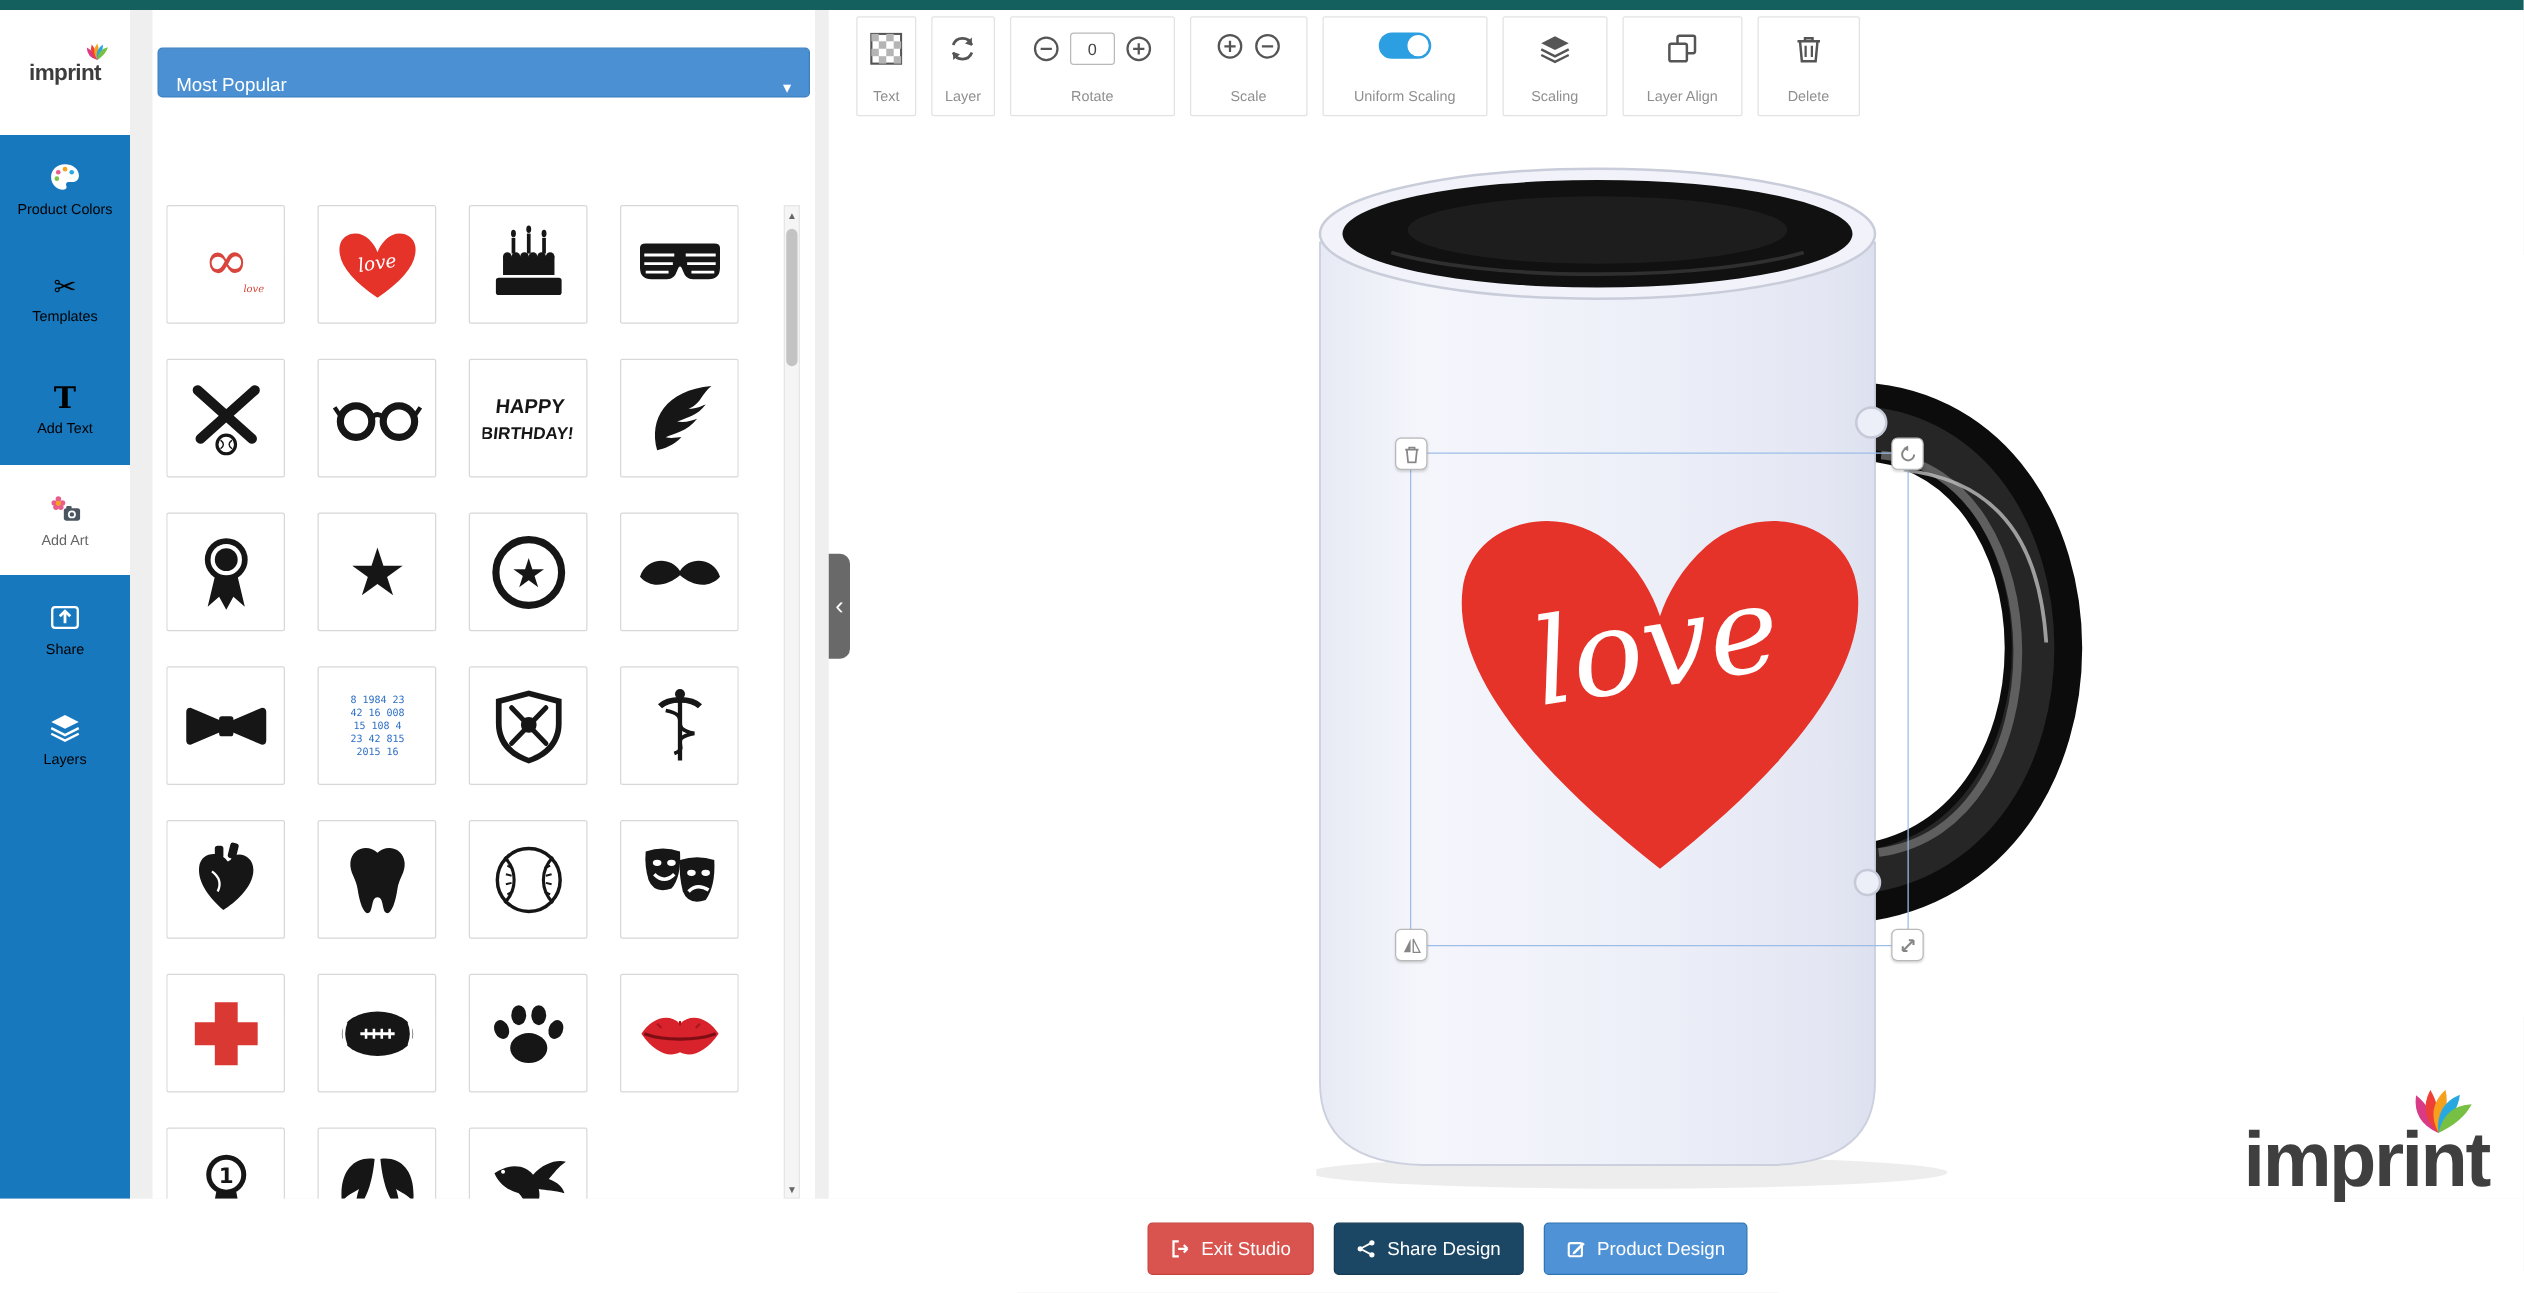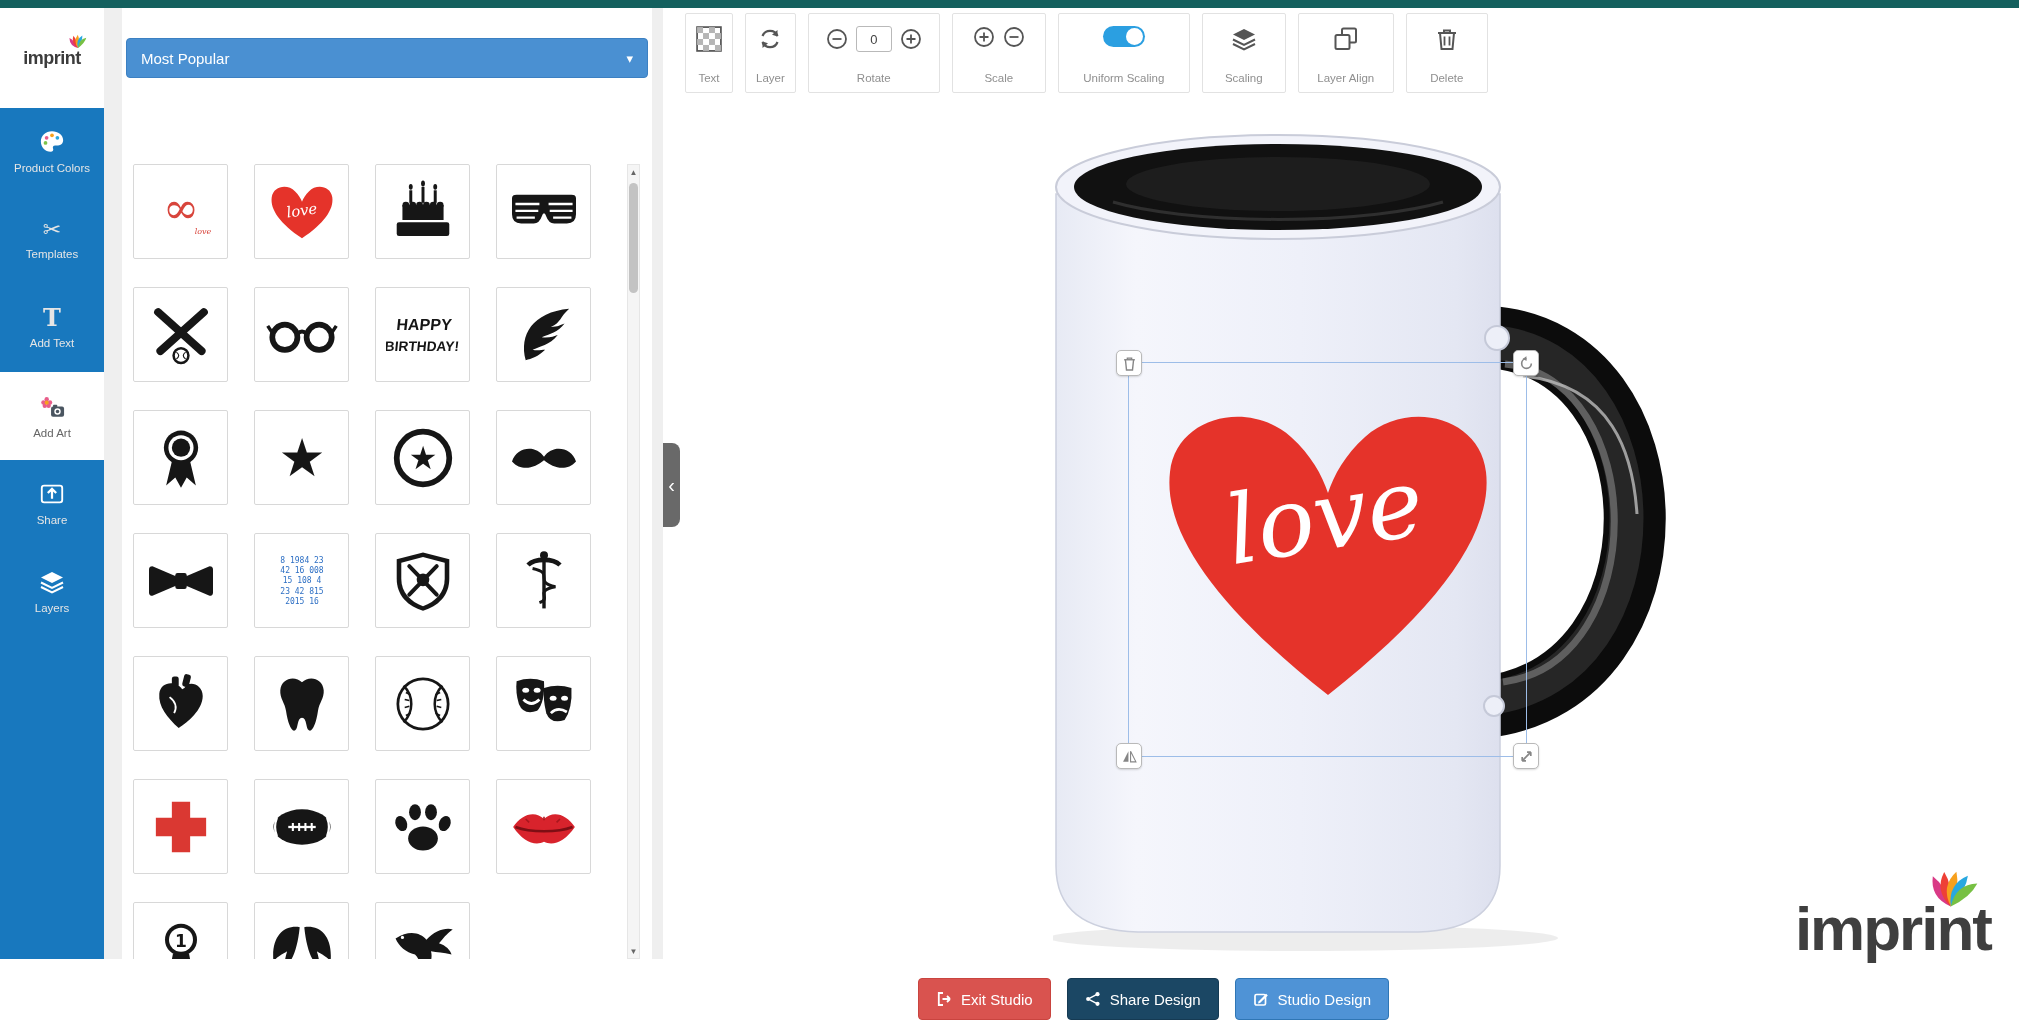--- a/index.html
+++ b/index.html
@@ -8,29 +8,29 @@
   .abs{position:absolute}
 
   
   .topbar{left:0;top:0;width:2019px;height:8px;background:#14605e}
 
   
   .sidebar{left:0;top:8px;width:104px;height:951px;background:#1878be}
   .logo-box{height:100px;background:#fff;display:flex;align-items:center;justify-content:center;position:relative}
   .logo-word{font-size:18px;font-weight:bold;color:#3c3c3c;letter-spacing:-.5px}
   .logo-swirl{position:absolute;top:24px;right:16px;width:20px;height:18px}
-  .side-item{height:88px;display:flex;flex-direction:column;align-items:center;justify-content:center;gap:7px;color:#e5e5e5;cursor:pointer}
+  .side-item{height:88px;display:flex;flex-direction:column;align-items:center;justify-content:center;gap:7px;color:#000000;cursor:pointer}
   .side-item .lbl{font-size:11.5px;text-align:center;line-height:1.1}
   .side-item.active{background:#fff;color:#666}
   .side-glyph{font-size:22px;line-height:1}
   .serifT{font-family:"DejaVu Serif",serif;font-size:24px;font-weight:bold;line-height:1}
 
   
   .art-panel{left:122px;top:8px;width:530px;height:951px;background:#fff}
-  .sortdrop{position:absolute;left:4px;top:30px;width:522px;height:40px;background:#4a90d2;border:1px solid #3c80c2;border-radius:4px;color:#fff;font-size:15px;display:flex;align-items:center;padding:0 14px;cursor:pointer}
+  .sortdrop{position:absolute;left:4px;top:30px;width:522px;height:40px;background:#4a90d2;border:1px solid #3c80c2;border-radius:4px;color:#fff;font-size:15px;display:flex;align-items:flex-end;padding:0 14px;cursor:pointer}
   .sortdrop .caret{margin-left:auto;font-size:13px}
   .search-row{position:absolute;left:4px;top:92px;width:522px;height:40px;display:flex}
   .search-input{flex:1;border:1px solid #ccc;border-right:none;border-radius:4px 0 0 4px;padding:0 12px;font-size:14px;color:#555;outline:none;font-family:"Liberation Sans",sans-serif}
   .search-btn{width:46px;background:#2e7bbf;border:1px solid #2a6faa;display:flex;align-items:center;justify-content:center;cursor:pointer}
   .clear-btn{width:46px;background:#d9534f;border:1px solid #c9443f;border-radius:0 4px 4px 0;display:flex;align-items:center;justify-content:center;color:#fff;font-size:15px;cursor:pointer}
   .art-grid{position:absolute;left:11px;top:156px;width:458px;height:795px;display:grid;grid-template-columns:repeat(4,95px);grid-auto-rows:95px;column-gap:26px;row-gap:28px;overflow:hidden}
   .tile{background:#fff;border:1px solid #d8d8d8;border-radius:2px;display:flex;align-items:center;justify-content:center;cursor:pointer}
   .tile svg{width:74px;height:64px}
   .vscroll{position:absolute;left:505px;top:156px;width:13px;height:795px;background:#f5f5f5;border:1px solid #e6e6e6}
   .varrow{position:absolute;left:0;width:11px;height:14px;font-size:8px;color:#666;display:flex;align-items:center;justify-content:center;cursor:pointer}
@@ -557,21 +557,21 @@
           <circle cx="12.5" cy="12.8" r="2.1" fill="#fff"></circle>
         <path d="M4.8 7.2 L11 3.9 M4.8 8.8 L11 12.1" stroke="#fff" stroke-width="1.5"></path>
       </svg>
       <span>Share Design</span>
     </div>
     <div class="btn btn-finish">
       <svg width="16" height="16" viewBox="0 0 16 16">
         <rect x="2" y="3.5" width="10.5" height="10.5" rx="1.5" fill="none" stroke="#fff" stroke-width="1.7"></rect>
         <path d="M5.5 10.5 L13.2 2.8 L14.8 4.4 L7 12 L5 12.5 Z" fill="#fff"></path>
       </svg>
-      <span>Studio Design</span>
+      <span>Product Design</span>
     </div>
   </div>
 </footer>
 
 <div class="brand-big">
   <span style="position:relative;display:inline-block">
     <svg class="brand-swirl" viewBox="0 0 40 36">
       <path d="M20 32 Q8 20 16 6 Q22 16 20 32Z" fill="#d93a86" transform="rotate(-32 20 32)"></path>
       <path d="M20 32 Q8 20 16 6 Q22 16 20 32Z" fill="#ee4036" transform="rotate(-12 20 32)"></path>
       <path d="M20 32 Q8 20 16 6 Q22 16 20 32Z" fill="#f7a01d" transform="rotate(8 20 32)"></path>

